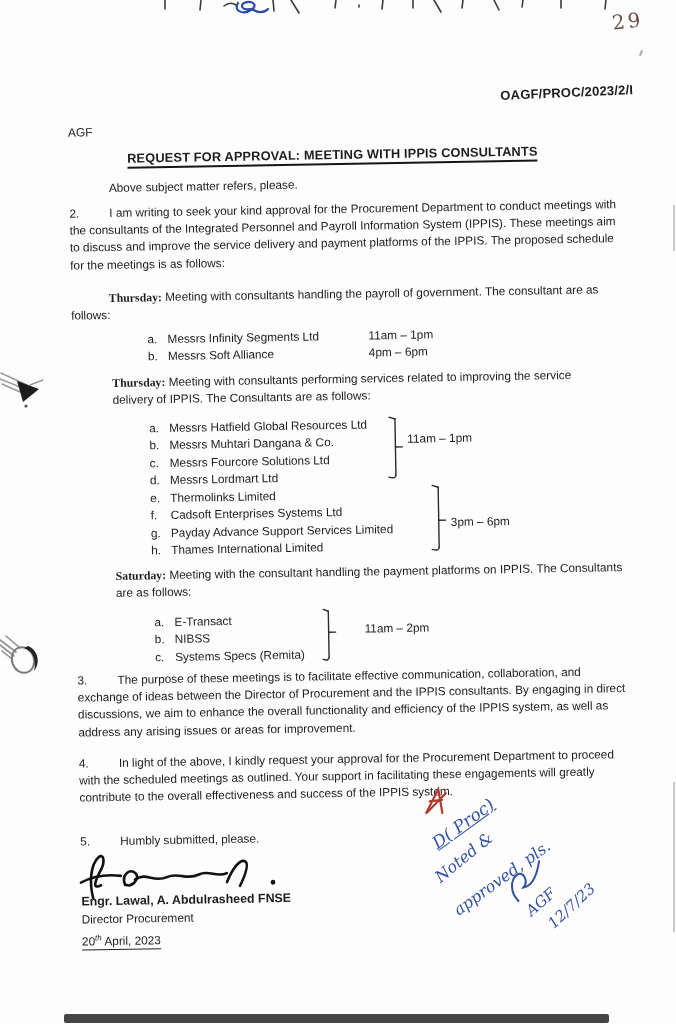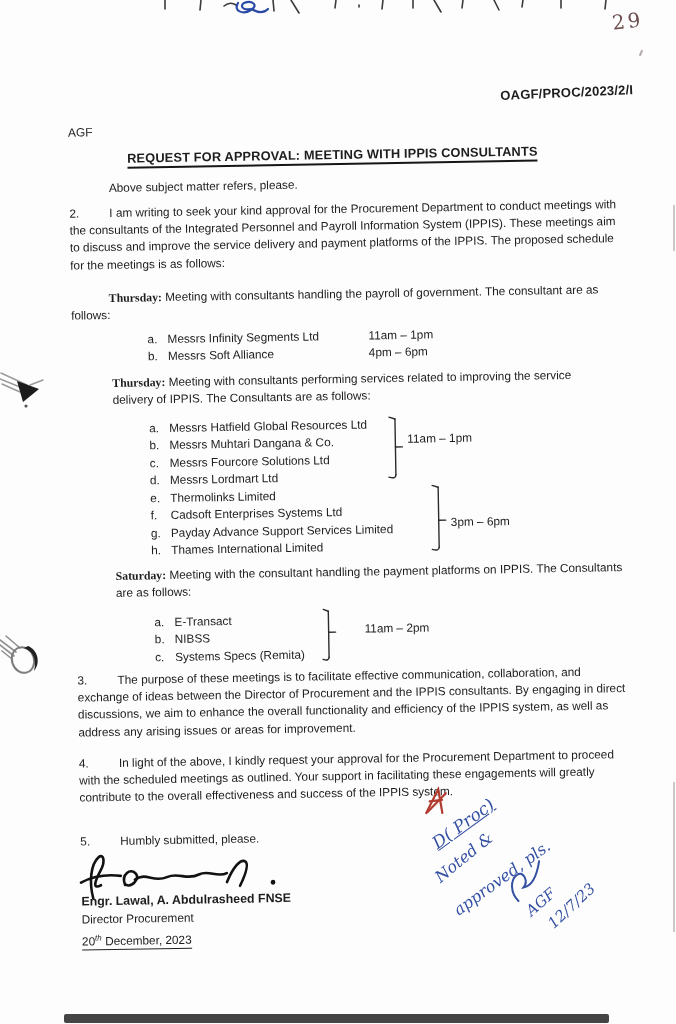--- a/index.html
+++ b/index.html
@@ -229,21 +229,21 @@
         <path d="M4 30 C16 24 30 22 44 24"></path>
         <path d="M48 33 C44 22 54 16 59 22 C63 27 55 36 49 33"></path>
         <path d="M58 28 C70 20 76 32 90 26 C102 21 110 30 122 24 C132 19 140 28 150 23"></path>
         <path d="M150 32 C156 18 164 8 169 12 C173 16 166 30 163 36"></path>
       </g>
       <circle cx="196" cy="33" r="2.4" fill="#111"></circle>
     </svg>
     <div class="abs sig-name" style="left:74px;top:889px;">Engr. Lawal, A. Abdulrasheed FNSE</div>
     <div class="abs" style="left:74px;top:907px;">Director Procurement</div>
     <div class="abs" style="left:74px;top:925px;">
-      <span class="sig-date"><span>20</span><sup>th</sup><span> December, 2023</span></span>
+      <span class="sig-date"><span>20</span><sup>th</sup><span> April, 2023</span></span>
     </div>
 
     <svg class="abs" style="left:419px;top:788px;transform:rotate(8deg);" width="26" height="32">
       <g stroke="#b23b30" stroke-width="2.2" fill="none" stroke-linecap="round">
         <path d="M3 28 L12 3 L19 26"></path>
         <path d="M5 16 L17 13"></path>
         <path d="M4 27 L20 6"></path>
       </g>
     </svg>
 

